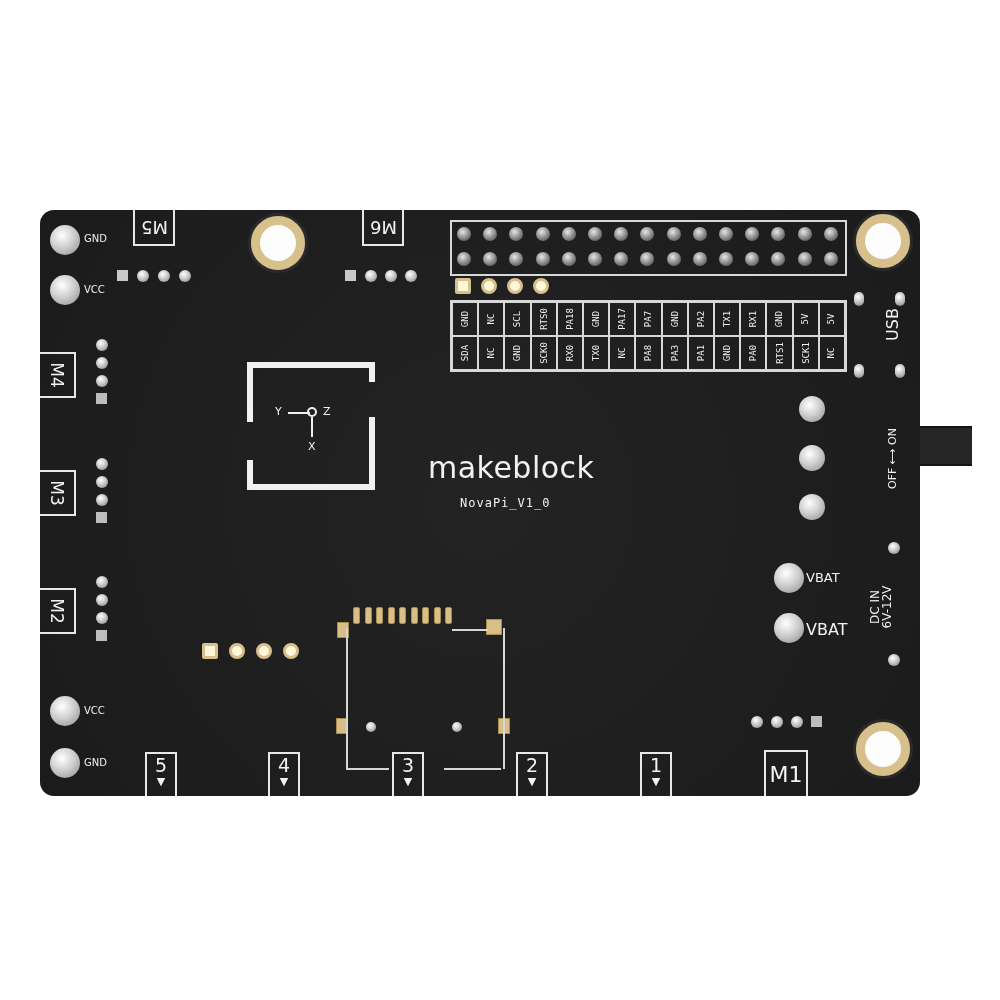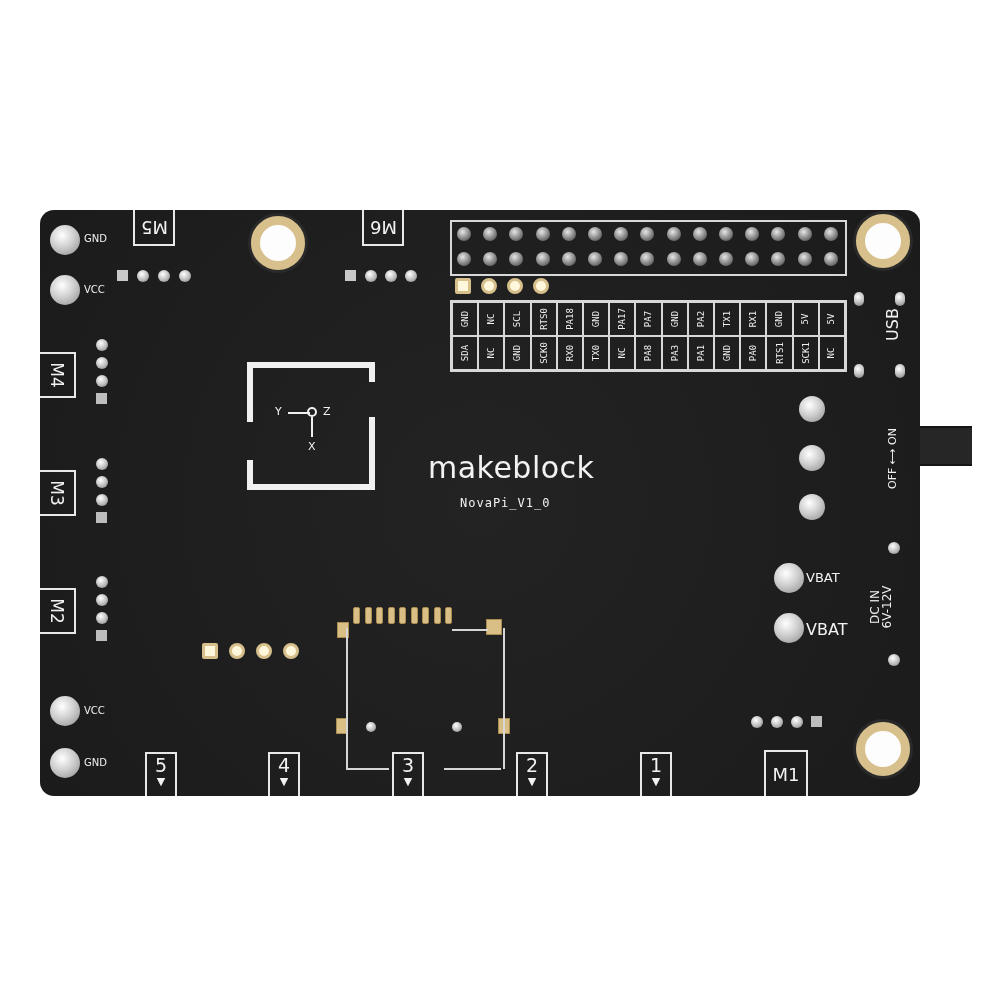--- a/index.html
+++ b/index.html
@@ -251,21 +251,21 @@
 <span class="silk" style="left:858px;top:600px;font-size:12px;transform:rotate(-90deg);">DC IN</span>
 <span class="silk" style="left:866px;top:600px;font-size:12px;transform:rotate(-90deg);">6V-12V</span>
 <div class="mini" style="left:888px;top:542px;"></div>
 <div class="mini" style="left:888px;top:654px;"></div>
 
 <div class="mini" style="left:751px;top:716px;"></div>
 <div class="mini" style="left:771px;top:716px;"></div>
 <div class="mini" style="left:791px;top:716px;"></div>
 <div class="minisq" style="left:811px;top:716px;"></div>
 <div class="box" style="left:764px;top:750px;width:44px;height:46px;border-bottom:none;">
-  <span style="font-size:18px;">M1</span>
+  <span style="font-size:22px;">M1</span>
 </div>
 
 <div class="goldpad" style="left:202px;top:643px;border-radius:2px;"></div>
 <div class="goldpad" style="left:229px;top:643px;"></div>
 <div class="goldpad" style="left:256px;top:643px;"></div>
 <div class="goldpad" style="left:283px;top:643px;"></div>
 
 <div id="fpc">
     <div class="gold" style="left: 353px; top: 607px; width: 7px; height: 17px; border-radius: 2px;"></div>
     <div class="gold" style="left: 364.5px; top: 607px; width: 7px; height: 17px; border-radius: 2px;"></div>

